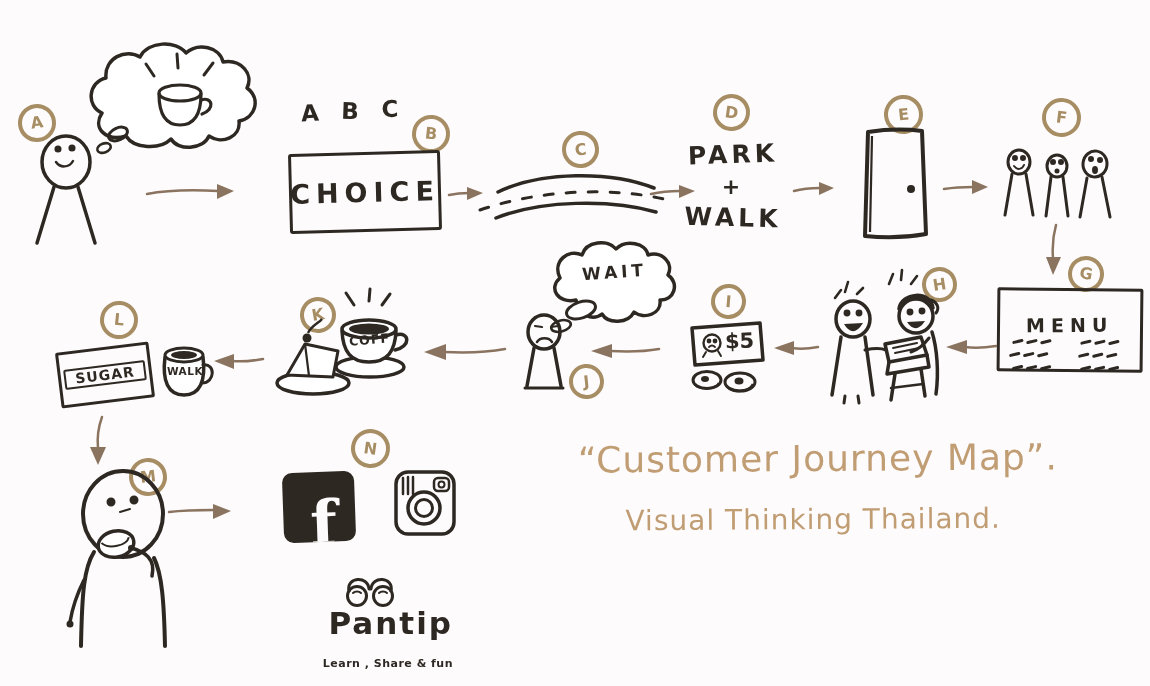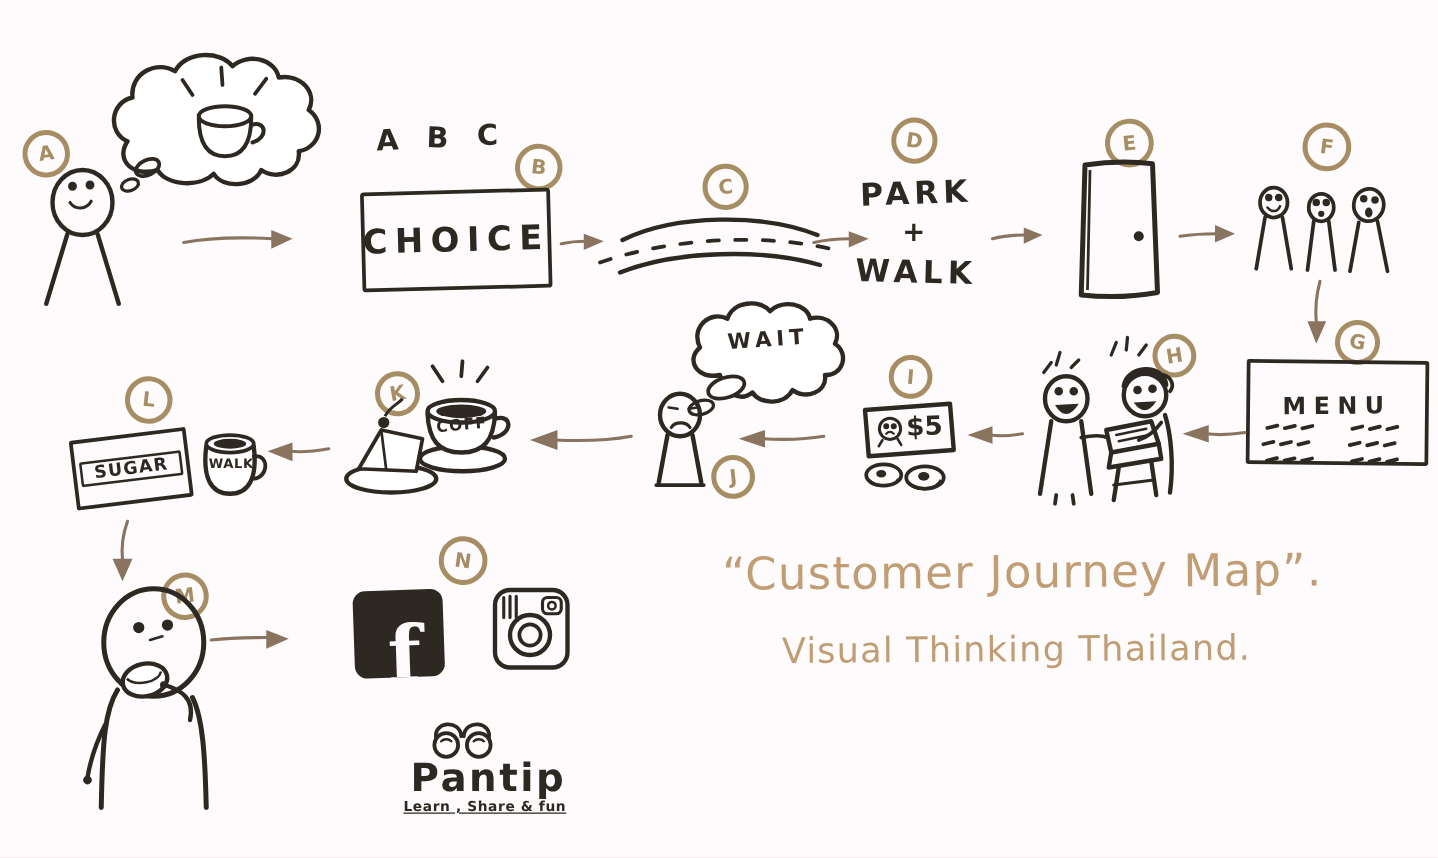--- a/index.html
+++ b/index.html
@@ -56,21 +56,21 @@
     display:flex;align-items:flex-end;justify-content:center;overflow:hidden;
   }
   .fb-glyph{
     color:var(--background);font-family:"DejaVu Serif", serif;font-weight:bold;
     font-size:62px;line-height:.92;transform:translate(4px,10px);
   }
   .title-block{color:var(--title);transform:rotate(-.4deg);}
   .title-line1{font-size:36px;letter-spacing:1px;white-space:nowrap;}
   .title-line2{font-size:28px;letter-spacing:1px;margin-top:24px;text-align:center;white-space:nowrap;}
   .pantip-name{font-size:31px;font-weight:bold;letter-spacing:2px;line-height:1;}
-  .pantip-tagline{font-size:11px;font-weight:bold;letter-spacing:.5px;margin-top:0;text-decoration:underline;}
+  .pantip-tagline{font-size:11px;font-weight:bold;letter-spacing:.5px;margin-top:18px;}
 </style>
 </head>
 <body>
 
 <div class="badge" style="left:18px;top:104px;width:30px;height:30px;transform:rotate(-8deg);">A</div>
 
 <svg class="abs sketch" style="left:8px;top:40px;" width="250" height="205" viewBox="0 0 250 205">
   <path d="M118,96 C98,102 84,88 94,73 C78,66 80,42 98,38 C96,18 118,8 132,17 C140,1 168,0 178,13 C190,2 212,7 215,22 C233,19 246,34 239,48 C253,58 248,78 231,81 C233,97 214,105 201,96 C195,110 170,111 163,99 C152,110 126,109 118,96 Z" fill="#ffffff" stroke="currentColor" stroke-width="3.5" stroke-linejoin="round"></path>
   <path d="M146,36 L138,24 M170,28 L169,14 M196,35 L205,23" stroke="currentColor" stroke-width="3" stroke-linecap="round" fill="none"></path>
   <g stroke="currentColor" fill="none" stroke-width="3.2" stroke-linecap="round">

